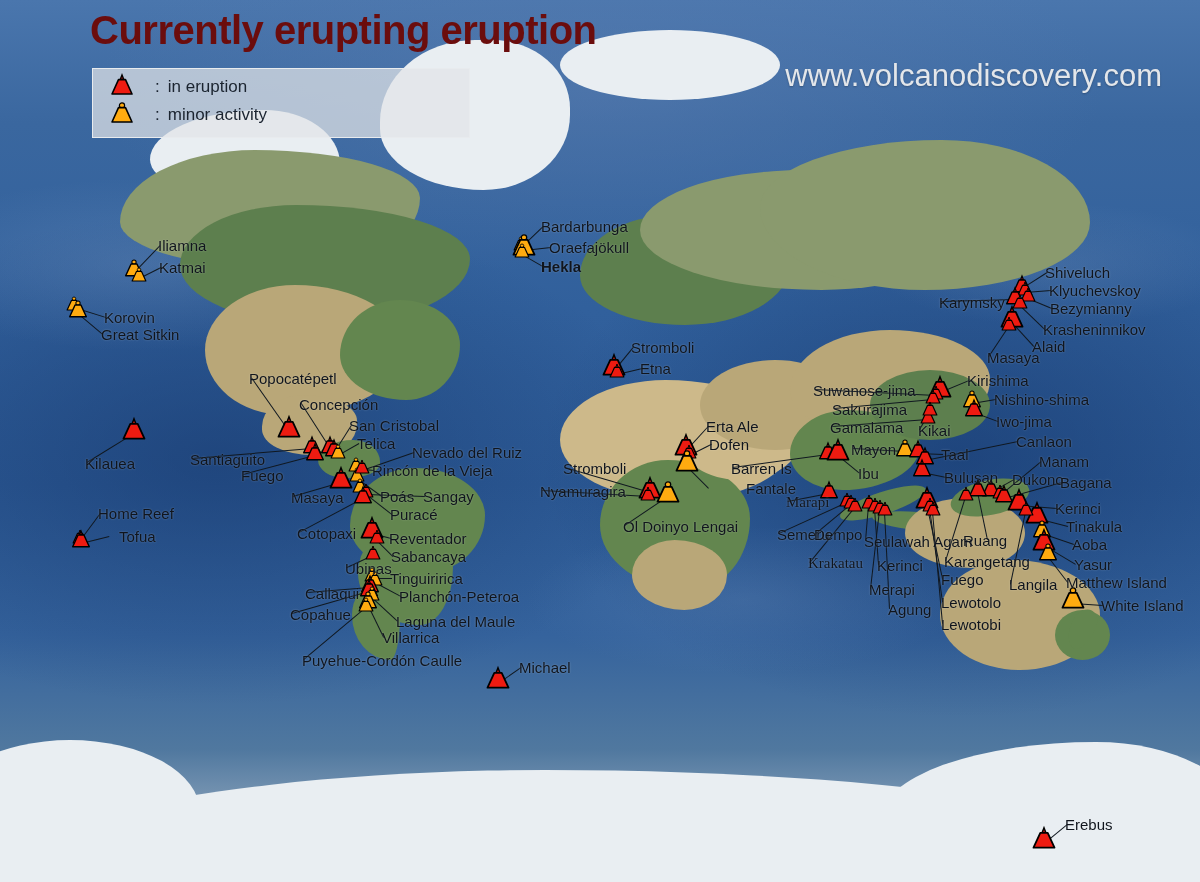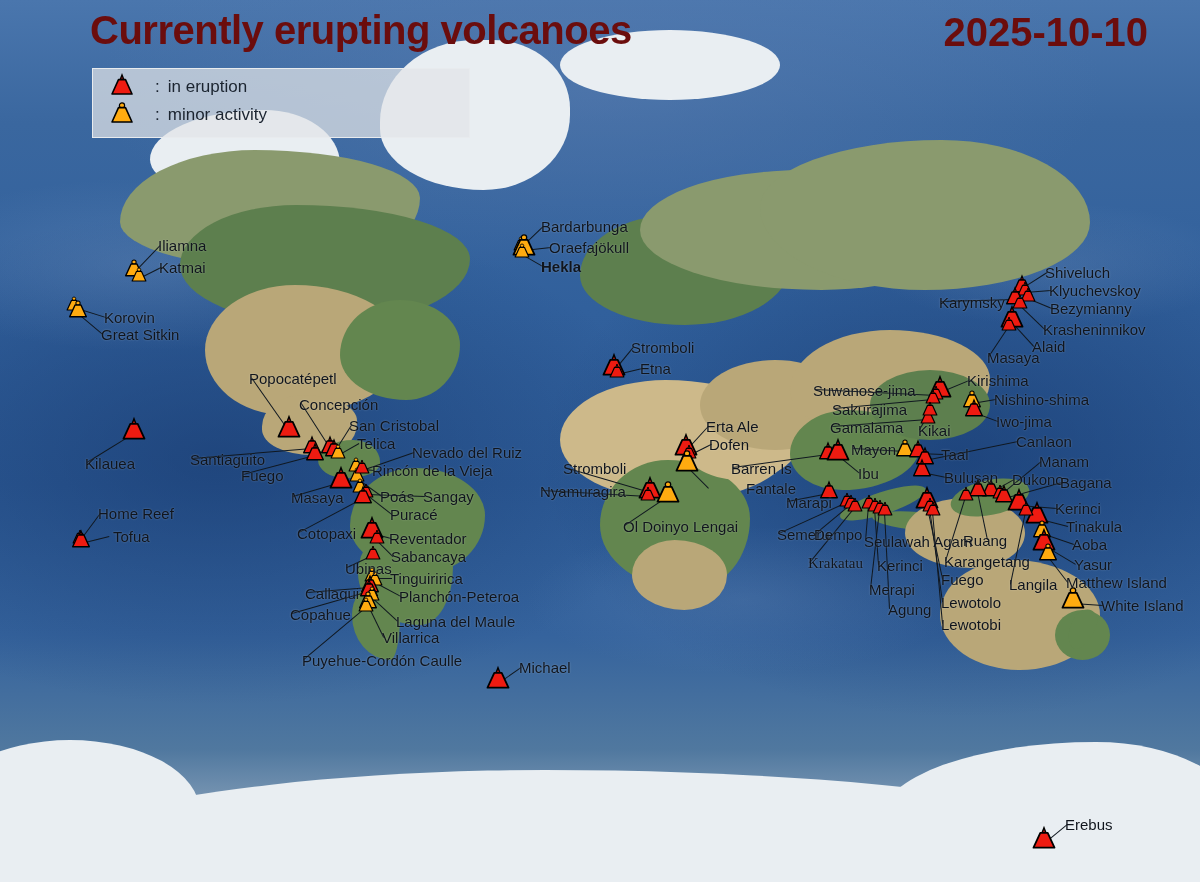--- a/index.html
+++ b/index.html
@@ -139,22 +139,22 @@
     <div class="lm arid" style="left:940px;top:560px;width:160px;height:110px;border-radius:45% 55% 50% 50%/50% 50% 50% 50%;"></div>
     <div class="lm green" style="left:1055px;top:610px;width:55px;height:50px;border-radius:50%;"></div>
 
     <div class="lm green" style="left:1070px;top:608px;width:24px;height:42px;border-radius:50% 50% 40% 60%/40% 40% 60% 60%;transform:rotate(28deg);"></div>
 
     <div class="lm ice" style="left:-40px;top:770px;width:1300px;height:180px;border-radius:45% 55% 0% 0%/70% 70% 0% 0%;"></div>
     <div class="lm ice" style="left:880px;top:742px;width:360px;height:130px;border-radius:60% 40% 0 0/60% 60% 0 0;"></div>
     <div class="lm ice" style="left:-60px;top:740px;width:260px;height:120px;border-radius:50% 50% 0 0/60% 60% 0 0;"></div>
   </div>
 
-  <div id="title">Currently erupting volcanoes</div>
-  <div id="date">2025-10-10</div>
+  <div id="title">Currently erupting eruption</div>
+  <div id="site">www.volcanodiscovery.com</div>
 
   <div id="legend">
     <div class="legrow r1">
       <span>
         <svg width="26" height="24" viewBox="0 0 26 24">
           <path d="M13 2 L11.2 6.5 L14.8 6.5 Z" fill="#ee1b11" stroke="#000" stroke-width="1.4"></path>
           <path d="M3 21 L9.5 6.6 L16.5 6.6 L23 21 Z" fill="#ee1b11" stroke="#000" stroke-width="1.6" stroke-linejoin="round"></path>
         </svg>
       </span>
       <span class="legcolon">:</span>
@@ -697,21 +697,21 @@
       <div class="lbl" style="left: 159px; top: 260px; z-index: 25;">Katmai</div>
       <div class="lead" style="left: 74px; top: 307px; width: 33.5261px; transform: rotate(17.354deg);"></div>
       <div class="lbl" style="left: 104px; top: 310px; z-index: 25;">Korovin</div>
       <div class="lead" style="left: 78px; top: 313px; width: 32.6497px; transform: rotate(40.0303deg);"></div>
       <div class="lbl" style="left: 101px; top: 327px; z-index: 25;">Great Sitkin</div>
       <div class="lead" style="left: 134px; top: 434px; width: 55.2268px; transform: rotate(148.325deg);"></div>
       <div class="lbl" style="left: 85px; top: 456px; z-index: 25;">Kilauea</div>
       <div class="lead" style="left: 80px; top: 540px; width: 33.6006px; transform: rotate(-53.4711deg);"></div>
       <div class="lbl" style="left: 98px; top: 506px; z-index: 25;">Home Reef</div>
       <div class="lead" style="left: 81px; top: 543px; width: 28.8617px; transform: rotate(-14.0362deg);"></div>
-      <div class="lbl" style="left: 113px; top: 529px; z-index: 25; text-align: center;">Tofua</div>
+      <div class="lbl" style="left: 119px; top: 529px; z-index: 25; text-align: center;">Tofua</div>
       <div class="lead" style="left: 289px; top: 432px; width: 66.0303px; transform: rotate(-125.134deg);"></div>
       <div class="lbl" style="left: 249px; top: 371px; z-index: 25;">Popocatépetl</div>
       <div class="lead" style="left: 312px; top: 449px; width: 120.416px; transform: rotate(175.236deg);"></div>
       <div class="lbl" style="left: 190px; top: 452px; z-index: 25;">Santiaguito</div>
       <div class="lead" style="left: 315px; top: 456px; width: 74.4648px; transform: rotate(165.217deg);"></div>
       <div class="lbl" style="left: 241px; top: 468px; z-index: 25;">Fuego</div>
       <div class="lead" style="left: 330px; top: 449px; width: 53.535px; transform: rotate(-122.8deg);"></div>
       <div class="lbl" style="left: 299px; top: 397px; z-index: 25;">Concepción</div>
       <div class="lead" style="left: 334px; top: 452px; width: 31.9061px; transform: rotate(-57.8043deg);"></div>
       <div class="lbl" style="left: 349px; top: 418px; z-index: 25;">San Cristobal</div>
@@ -829,21 +829,21 @@
       <div class="lbl" style="left: 1072px; top: 537px; z-index: 25;">Aoba</div>
       <div class="lead" style="left: 1044px; top: 545px; width: 37.2156px; transform: rotate(30.6997deg);"></div>
       <div class="lbl" style="left: 1074px; top: 557px; z-index: 25;">Yasur</div>
       <div class="lead" style="left: 1026px; top: 512px; width: 73.5459px; transform: rotate(101.768deg);"></div>
       <div class="lbl" style="left: 1009px; top: 577px; z-index: 25;">Langila</div>
       <div class="lead" style="left: 1048px; top: 556px; width: 32.8024px; transform: rotate(52.4314deg);"></div>
       <div class="lbl" style="left: 1066px; top: 575px; z-index: 25;">Matthew Island</div>
       <div class="lead" style="left: 1073px; top: 603px; width: 30.0666px; transform: rotate(3.81407deg);"></div>
       <div class="lbl" style="left: 1101px; top: 598px; z-index: 25;">White Island</div>
       <div class="lead" style="left: 829px; top: 494px; width: 41.7732px; transform: rotate(168.959deg);"></div>
-      <div class="lbl" style="left: 786px; top: 495px; z-index: 25;">Marapi</div>
+      <div class="lbl" style="left: 786px; top: 495px; z-index: 25; font-family: Liberation Serif, serif;">Marapi</div>
       <div class="lead" style="left: 847px; top: 503px; width: 74.7329px; transform: rotate(155.493deg);"></div>
       <div class="lbl" style="left: 777px; top: 527px; z-index: 25;">Semeru</div>
       <div class="lead" style="left: 851px; top: 505px; width: 45.4533px; transform: rotate(140.356deg);"></div>
       <div class="lbl" style="left: 814px; top: 527px; z-index: 25;">Dempo</div>
       <div class="lead" style="left: 855px; top: 508px; width: 71.0634px; transform: rotate(129.289deg);"></div>
       <div class="lbl" style="left: 808px; top: 556px; z-index: 25; font-family: Liberation Serif, serif;">Krakatau</div>
       <div class="lead" style="left: 869px; top: 505px; width: 36.1248px; transform: rotate(94.7636deg);"></div>
       <div class="lbl" style="left: 864px; top: 534px; z-index: 25;">Seulawah Agam</div>
       <div class="lead" style="left: 875px; top: 508px; width: 57.1402px; transform: rotate(85.9858deg);"></div>
       <div class="lbl" style="left: 877px; top: 558px; z-index: 25;">Kerinci</div>

